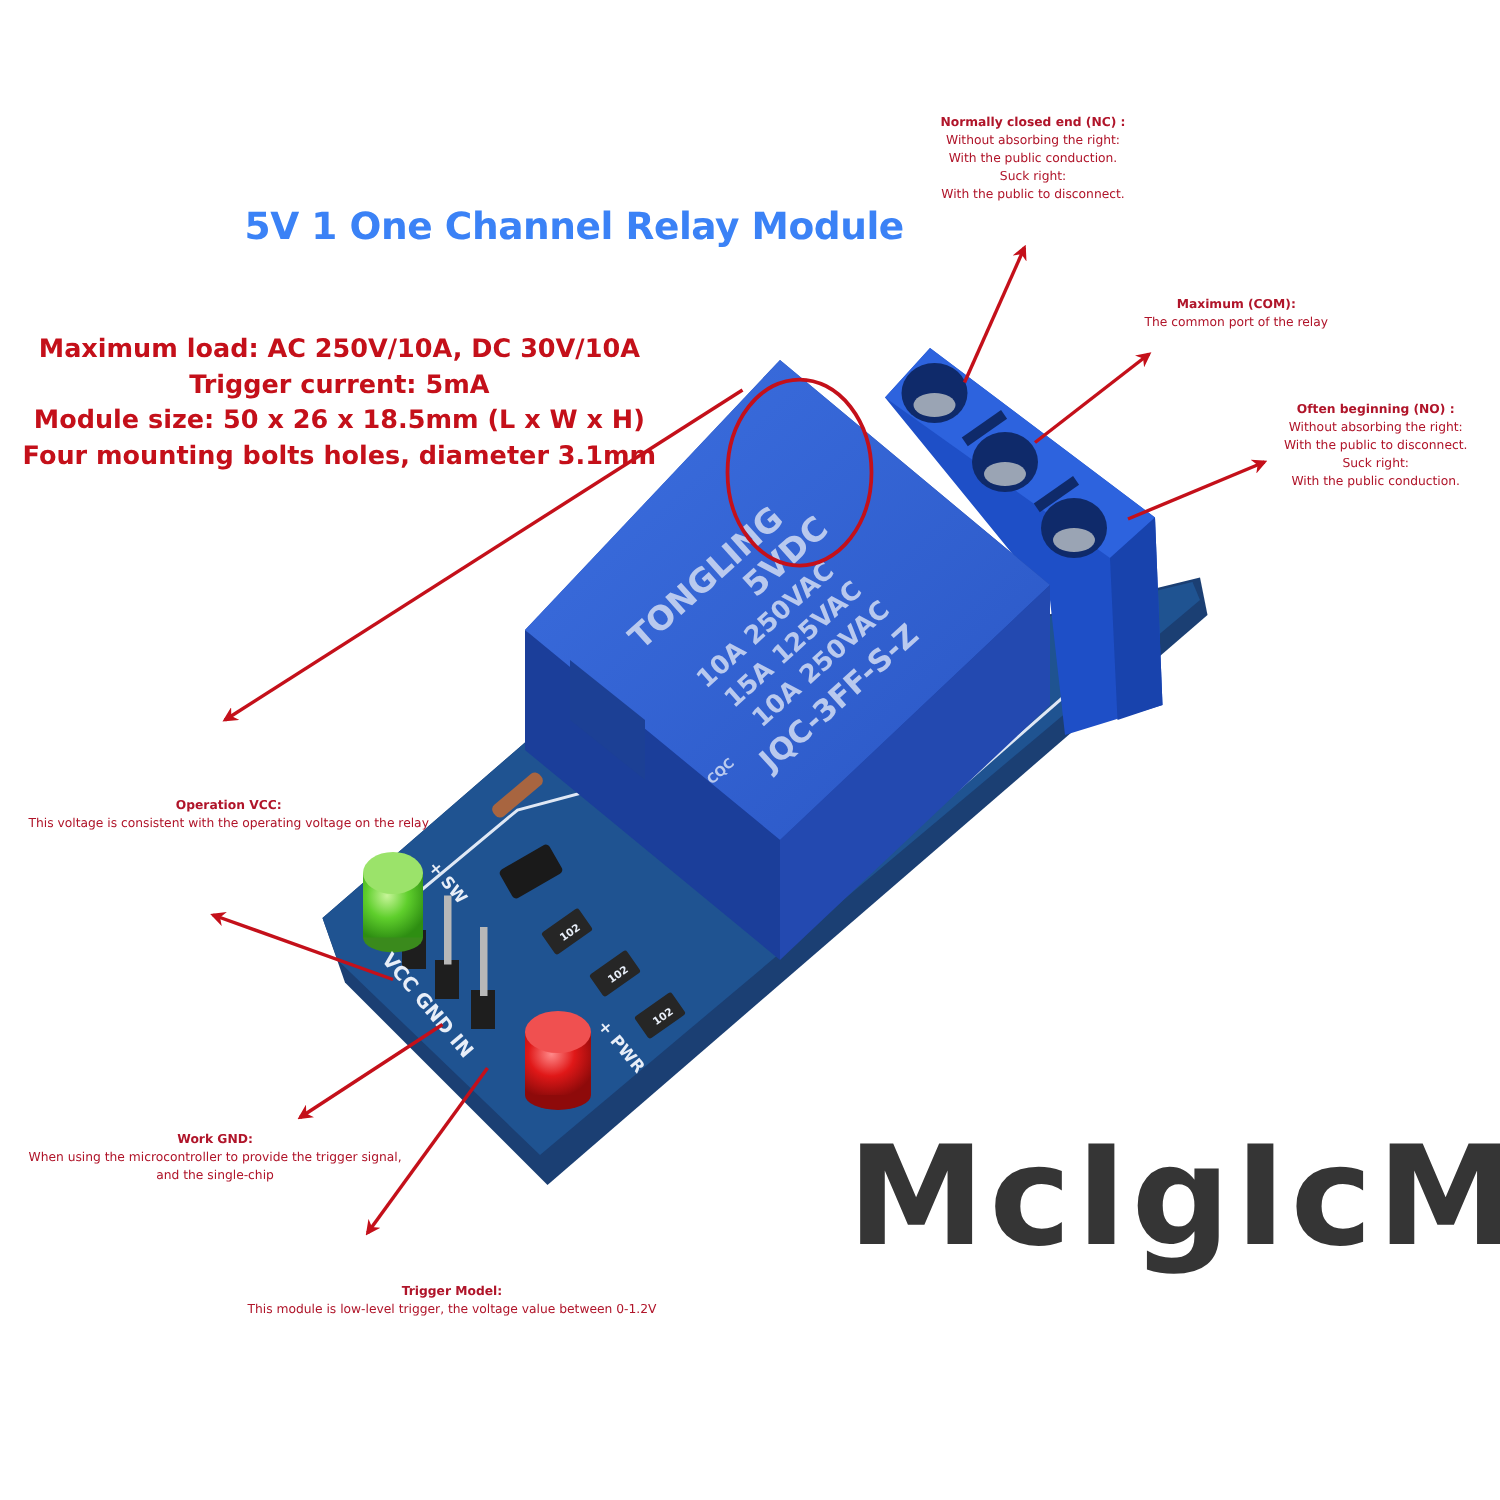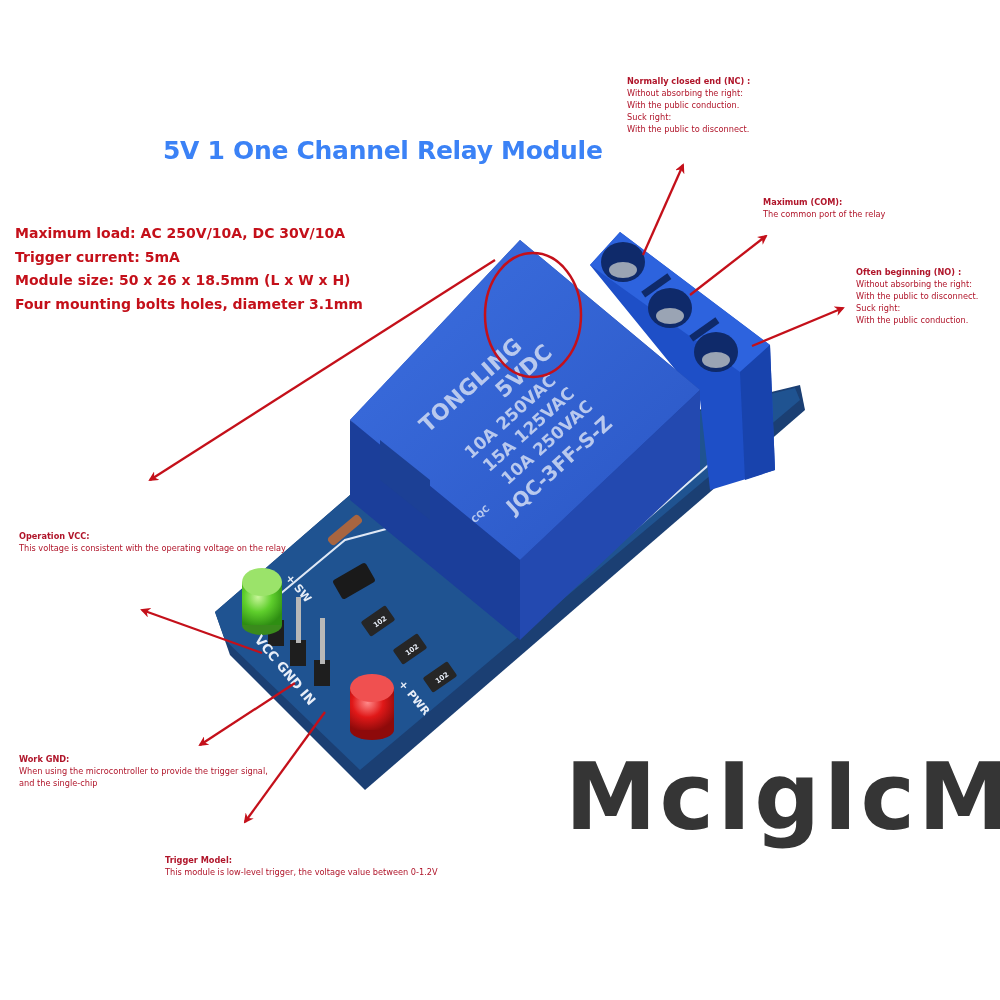--- a/index.html
+++ b/index.html
@@ -1,19 +1,19 @@
 <!DOCTYPE html>
 <html><head>
   <meta charset="utf-8">
   <style>
     html, body { margin: 0; padding: 0; background: #ffffff; }
     body { width: 1000px; height: 1000px; position: relative; overflow: hidden; font-family: "DejaVu Sans", sans-serif; }
-    .abs { position: absolute; }
+    .abs { position: absolute; text-align: center; }
     .title { left: 163px; top: 136px; font-family: "DejaVu Sans", sans-serif; font-weight: bold; font-size: 25px; color: #3b82f6; white-space: nowrap; letter-spacing: -0.3px; }
-    .specs { left: 15px; top: 222px; font-family: "DejaVu Sans", sans-serif; font-weight: bold; font-size: 14px; line-height: 23.5px; color: #c4101a; white-space: nowrap; }
+    .specs { left: 15px; top: 222px; font-family: "DejaVu Sans", sans-serif; font-weight: bold; font-size: 17px; line-height: 23.5px; color: #c4101a; white-space: nowrap; }
     .specs div { margin: 0; }
     .note { font-family: "DejaVu Sans", sans-serif; font-size: 8.2px; line-height: 12px; color: #b0152a; white-space: nowrap; }
     .note .h { font-weight: bold; }
     .brand { left: 565px; top: 752px; font-family: "DejaVu Sans", sans-serif; font-weight: bold; font-size: 92px; color: #353535; letter-spacing: 3px; line-height: 1; }
     svg.scene { position: absolute; left: 0; top: 0; }
     .relay-text { font-family: "DejaVu Sans", sans-serif; fill: #b9c9ee; font-weight: bold; }
     .silk { font-family: "DejaVu Sans", sans-serif; fill: #e8eef8; font-weight: bold; }
   </style>
 </head>
 <body>

